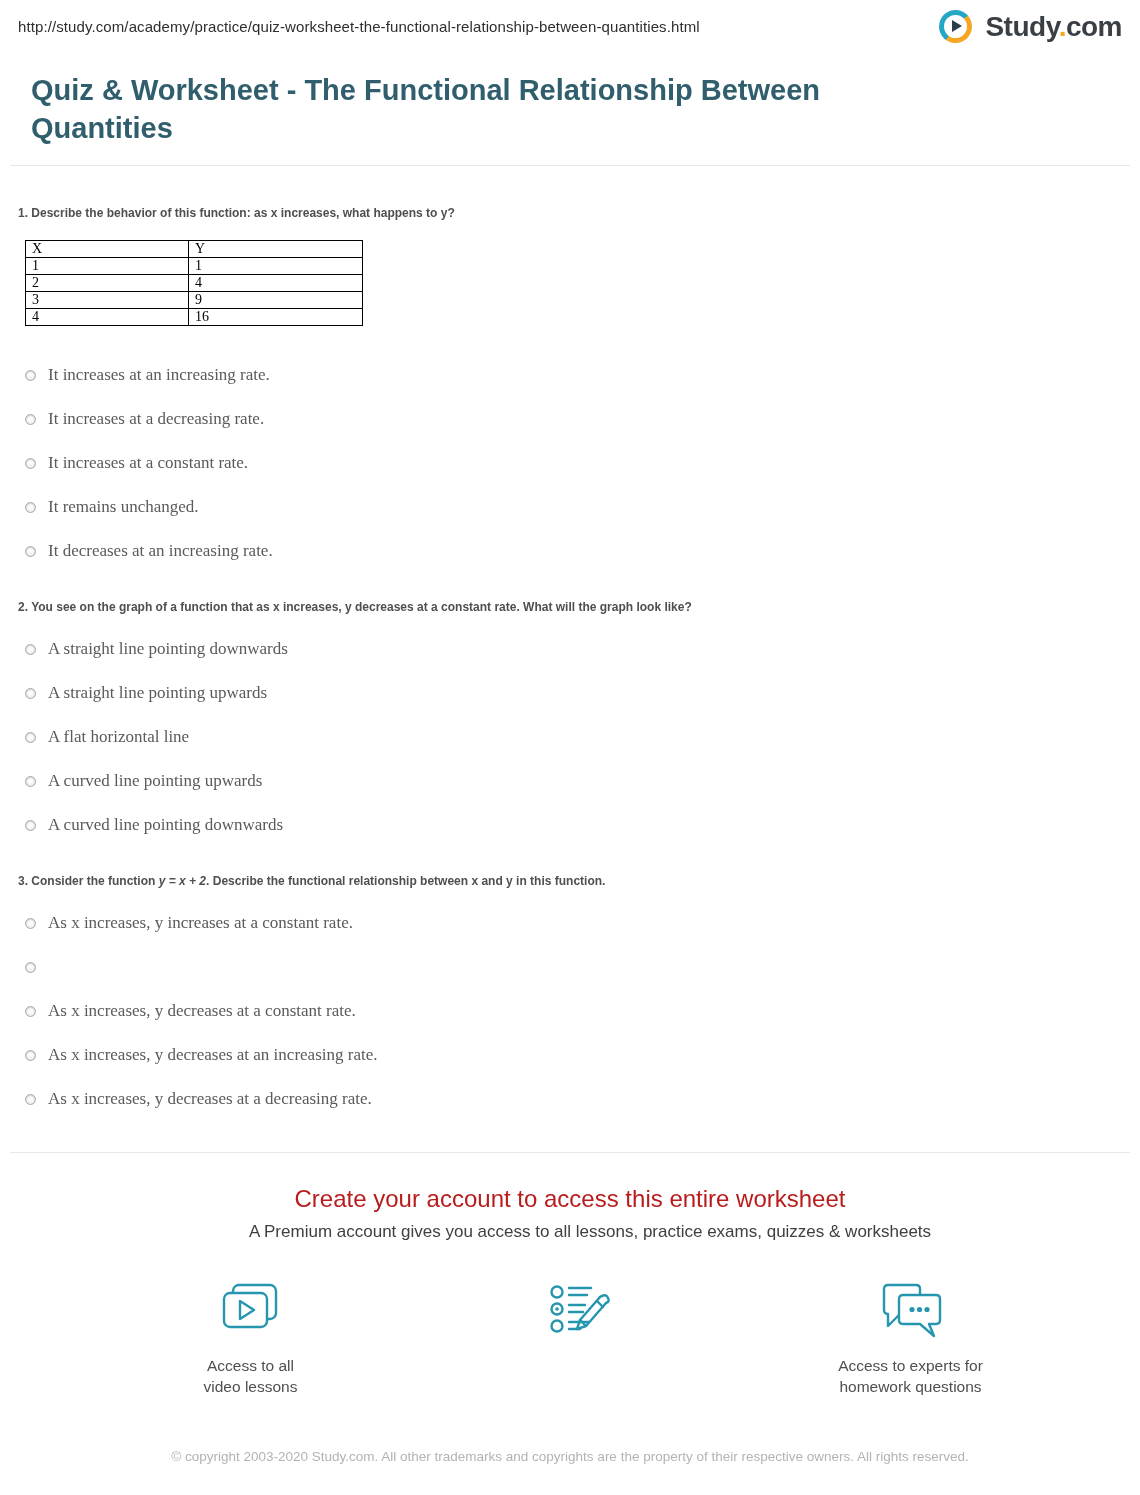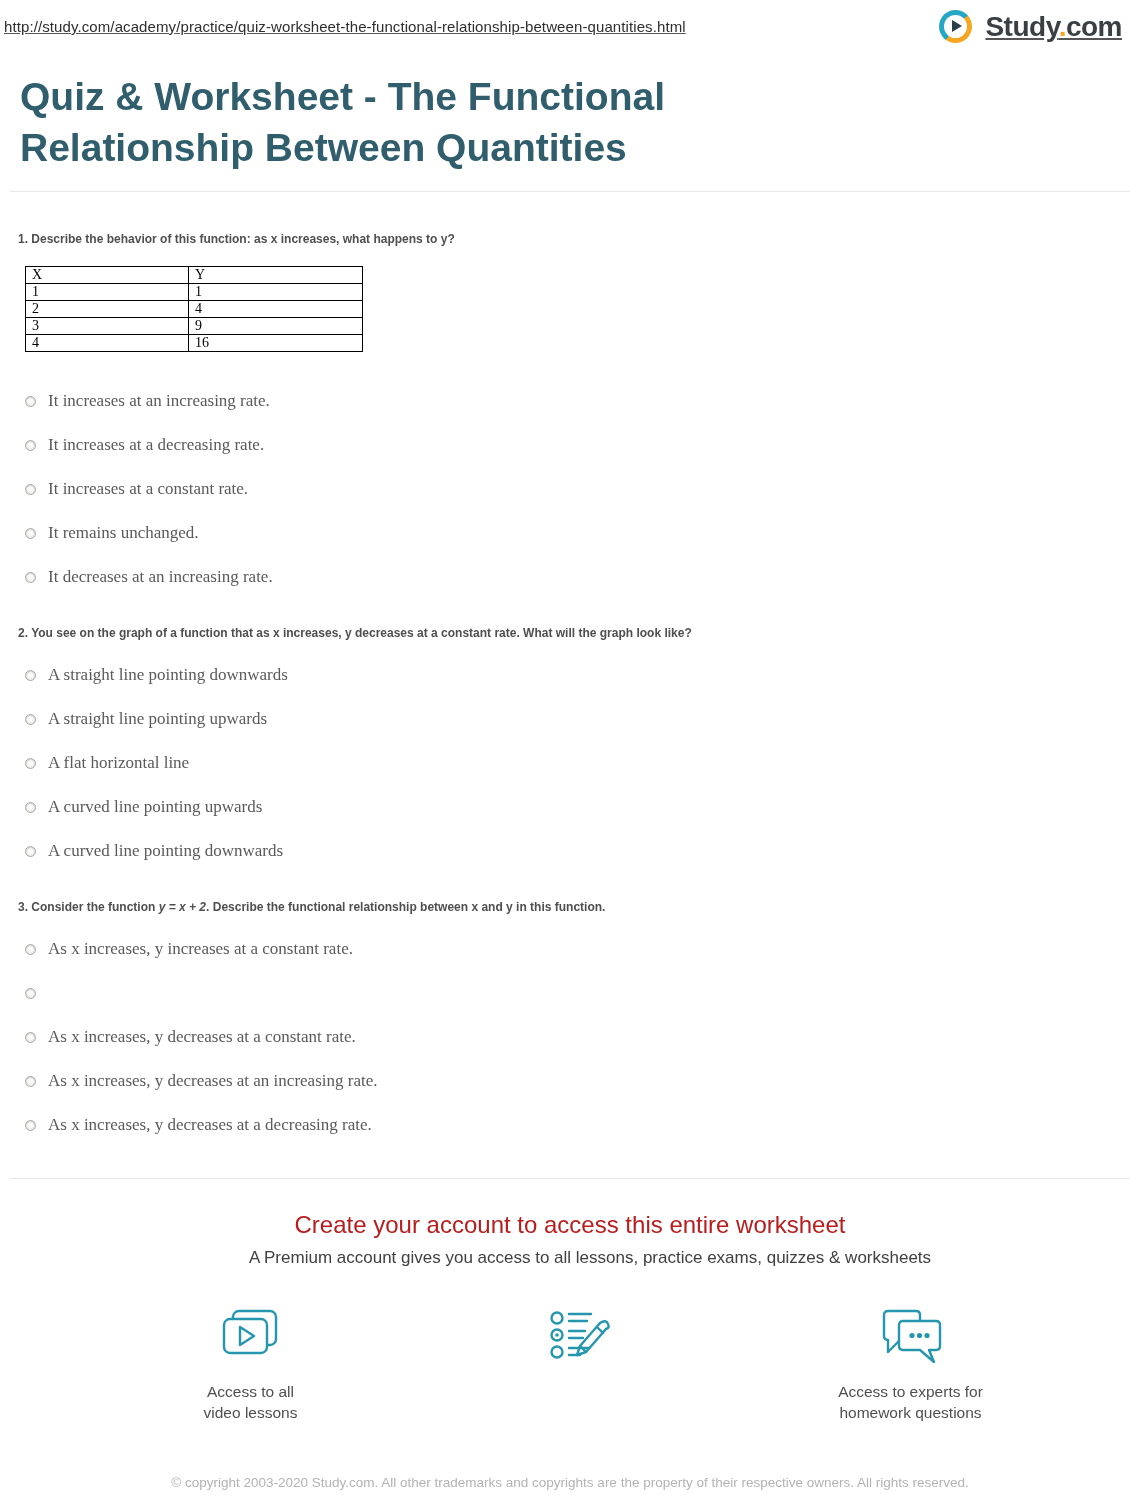--- a/index.html
+++ b/index.html
@@ -10,23 +10,22 @@
     margin: 0 auto;
     font-family: "Liberation Sans", sans-serif;
     color: #555;
   }
 
   
   .top-bar {
     display: flex;
     justify-content: space-between;
     align-items: flex-start;
-    padding: 10px 18px 0 4px;
+    padding: 10px 18px 0 18px;
     height: 52px;
-    text-decoration: underline;
   }
   .url-text {
     font-size: 15px;
     color: #2e2e2e;
     padding-top: 8px;
     letter-spacing: 0.1px;
   }
   .logo { display: flex; align-items: center; cursor: pointer; gap: 8px; }
   .logo-icon {
     width: 33px; height: 33px;
@@ -53,23 +52,23 @@
   .logo-text {
     font-size: 28px;
     font-weight: 700;
     color: #3a3f44;
     letter-spacing: -0.5px;
   }
   .logo-text .dot { color: #f5a623; }
 
   
   .page-title {
-    margin: 20px 18px 0 20px;
+    margin: 20px 18px 0 31px;
     max-width: 870px;
-    font-size: 39px;
+    font-size: 29px;
     font-weight: 700;
     line-height: 1.3;
     color: #305e6d;
   }
   .title-divider {
     border: none;
     border-top: 1px solid #e8e8e8;
     margin: 18px 10px 0 10px;
   }
 

